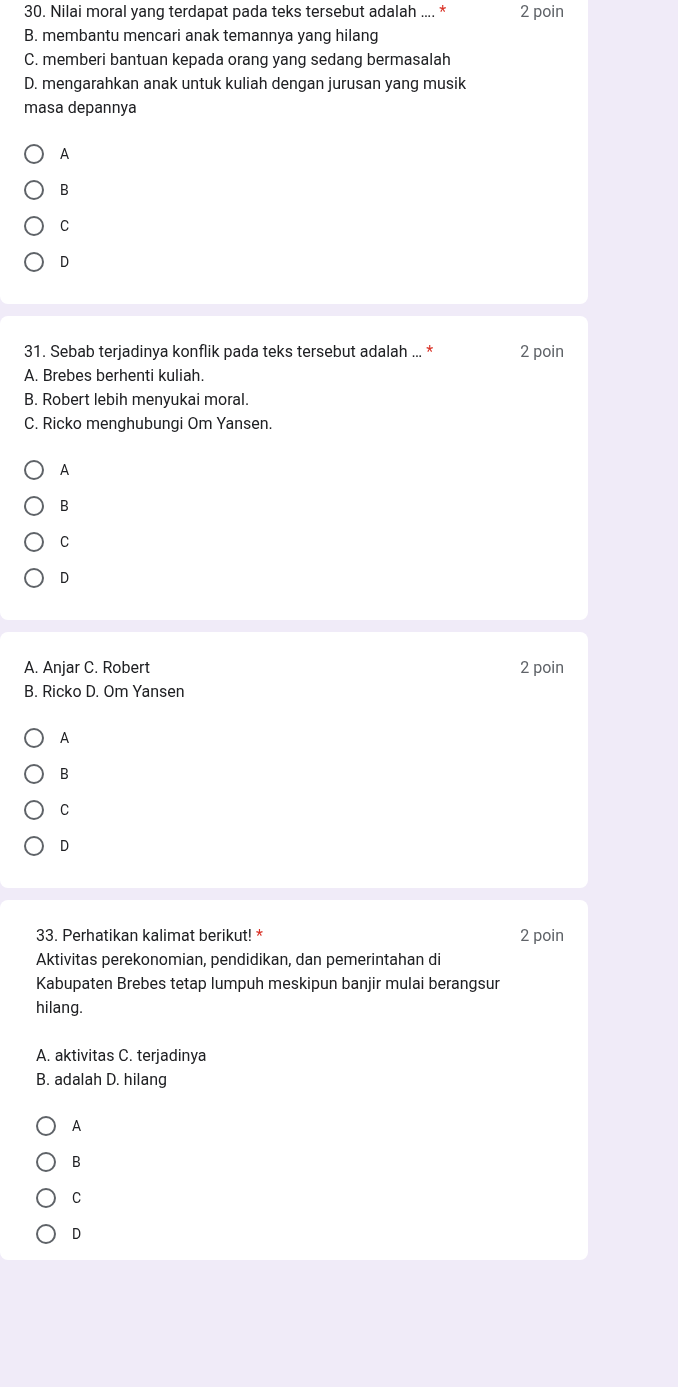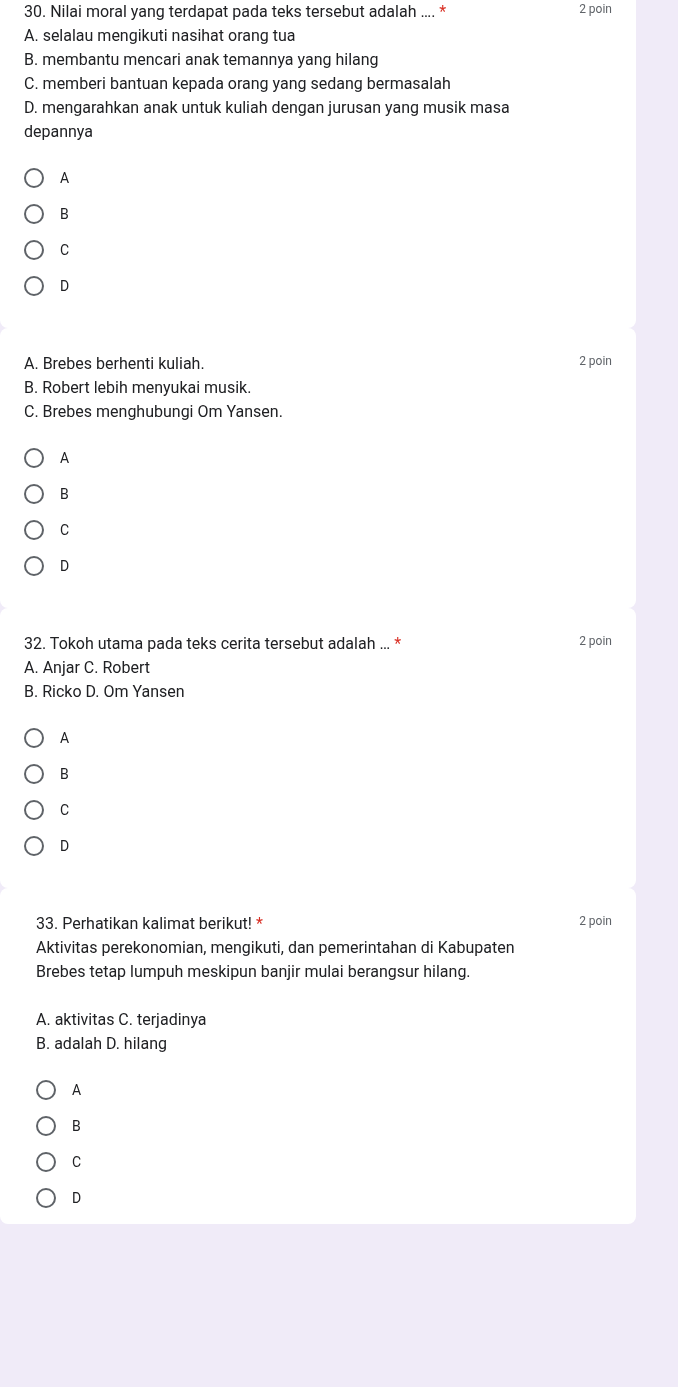--- a/index.html
+++ b/index.html
@@ -7,39 +7,39 @@
     background: #f0ebf8;
     font-family: Roboto, Arial, sans-serif;
     font-size: 16px;
     color: #202124;
     width: 678px;
   }
   .form-wrap { width: 678px; }
   .card {
     background: #fff;
     border-radius: 8px;
-    margin-bottom: 0;
+    margin-bottom: 12px;
     padding: 24px 24px 24px 24px;
-    width: 636px;
+    width: 588px;
     margin-right: 46px;
   }
   .card:first-child { border-top-left-radius: 0; border-top-right-radius: 0; padding-top: 0; }
   .q-header {
     display: flex;
     justify-content: space-between;
     align-items: flex-start;
     gap: 16px;
     margin-bottom: 10px;
   }
   .q-title-block { flex: 1; line-height: 24px; }
   .q-title { display: inline; }
   .required { color: #d93025; }
   .points {
     color: #5f6368;
-    font-size: 12px;
+    font-size: 16px;
     white-space: nowrap;
     margin-top: 2px;
   }
   .options { margin-top: 16px; }
   .option {
     display: flex;
     align-items: center;
     padding: 8px 0;
     cursor: pointer;
   }
@@ -58,21 +58,20 @@
 </style>
 </head>
 <body>
 
 <div class="form-wrap">
 
   <div class="card">
     <div class="q-header">
       <div class="q-title-block">
         <div><span class="q-title">30. Nilai moral yang terdapat pada teks tersebut adalah ….</span> <span class="required">*</span></div>
-        <div>A. selalau mengikuti nasihat orang tua</div>
         <div>B. membantu mencari anak temannya yang hilang</div>
         <div>C. memberi bantuan kepada orang yang sedang bermasalah</div>
         <div>D. mengarahkan anak untuk kuliah dengan jurusan yang musik masa depannya</div>
       </div>
       <div class="points">2 poin</div>
     </div>
     <div class="options">
       <div class="option">
           <div class="radio"></div>
           <span class="option-label">A</span>
@@ -88,23 +87,24 @@
       <div class="option">
           <div class="radio"></div>
           <span class="option-label">D</span>
         </div>
     </div>
   </div>
 
   <div class="card">
     <div class="q-header">
       <div class="q-title-block">
+        <div><span class="q-title">31. Sebab terjadinya konflik pada teks tersebut adalah …</span> <span class="required">*</span></div>
         <div>A. Brebes berhenti kuliah.</div>
-        <div>B. Robert lebih menyukai musik.</div>
-        <div>C. Brebes menghubungi Om Yansen.</div>
+        <div>B. Robert lebih menyukai moral.</div>
+        <div>C. Ricko menghubungi Om Yansen.</div>
       </div>
       <div class="points">2 poin</div>
     </div>
     <div class="options">
       <div class="option">
           <div class="radio"></div>
           <span class="option-label">A</span>
         </div>
       <div class="option">
           <div class="radio"></div>
@@ -117,21 +117,20 @@
       <div class="option">
           <div class="radio"></div>
           <span class="option-label">D</span>
         </div>
     </div>
   </div>
 
   <div class="card">
     <div class="q-header">
       <div class="q-title-block">
-        <div><span class="q-title">32. Tokoh utama pada teks cerita tersebut adalah …</span> <span class="required">*</span></div>
         <div>A. Anjar   C. Robert</div>
         <div>B. Ricko   D. Om Yansen</div>
       </div>
       <div class="points">2 poin</div>
     </div>
     <div class="options">
       <div class="option">
           <div class="radio"></div>
           <span class="option-label">A</span>
         </div>
@@ -147,21 +146,21 @@
           <div class="radio"></div>
           <span class="option-label">D</span>
         </div>
     </div>
   </div>
 
   <div class="card" style="padding-bottom:8px;padding-left:36px;">
     <div class="q-header">
       <div class="q-title-block">
         <div><span class="q-title">33. Perhatikan kalimat berikut!</span> <span class="required">*</span></div>
-        <div>Aktivitas perekonomian, mengikuti, dan pemerintahan di Kabupaten Brebes tetap lumpuh meskipun banjir mulai berangsur hilang.</div>
+        <div>Aktivitas perekonomian, pendidikan, dan pemerintahan di Kabupaten Brebes tetap lumpuh meskipun banjir mulai berangsur hilang.</div>
         <div>&nbsp;</div>
         <div>A. aktivitas    C. terjadinya</div>
         <div>B. adalah     D. hilang</div>
       </div>
       <div class="points">2 poin</div>
     </div>
     <div class="options">
       <div class="option">
           <div class="radio"></div>
           <span class="option-label">A</span>

